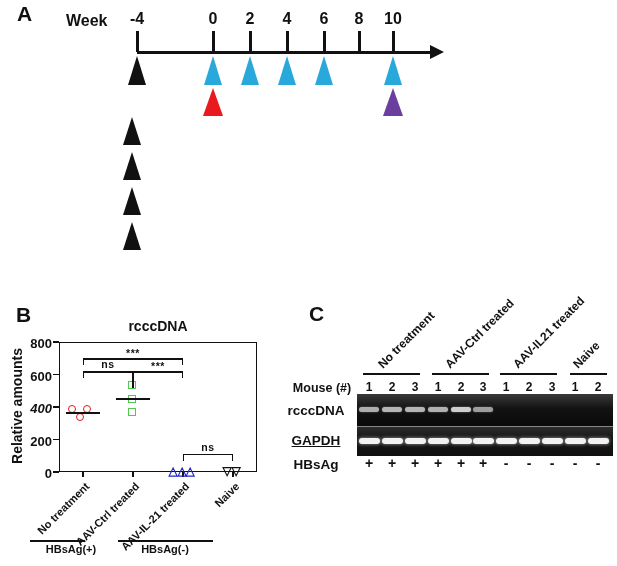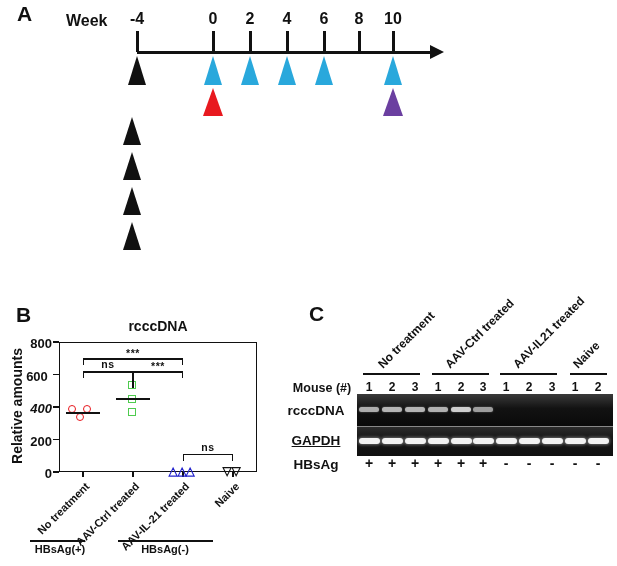--- a/index.html
+++ b/index.html
@@ -103,21 +103,21 @@
   <div class="b-ylab">Relative amounts</div>
   <div class="b-frame"></div>
   <div id="plot-layer">
       <div class="ytick" style="top: 471.2px;"></div>
       <div class="yticklab" style="top: 466px;">0</div>
       <div class="ytick" style="top: 438.7px;"></div>
       <div class="yticklab" style="top: 433.5px;">200</div>
       <div class="ytick" style="top: 406.2px;"></div>
       <div class="yticklab" style="top: 401px; font-style: italic;">400</div>
       <div class="ytick" style="top: 373.7px;"></div>
-      <div class="yticklab" style="top: 368.5px; text-align: center;">600</div>
+      <div class="yticklab" style="top: 368.5px;">600</div>
       <div class="ytick" style="top: 341.2px;"></div>
       <div class="yticklab" style="top: 336px;">800</div>
       <div class="xtick" style="left: 82.2px;"></div>
       <div class="cat-lab" style="left: -27px;">No treatment</div>
       <div class="xtick" style="left: 132.2px;"></div>
       <div class="cat-lab" style="left: 23px;">AAV-Ctrl treated</div>
       <div class="xtick" style="left: 182.2px;"></div>
       <div class="cat-lab" style="left: 73px;">AAV-IL-21 treated</div>
       <div class="xtick" style="left: 232.2px;"></div>
       <div class="cat-lab" style="left: 123px;">Naive</div>
@@ -148,21 +148,21 @@
       <div class="brk-lab" style="left: 133px; top: 360.3px; width: 50px; background: transparent;">***</div>
       <div class="brk" style="left: 183px; top: 454.1px; width: 50px; height: 1.4px;"></div>
       <div class="brk" style="left: 183px; top: 454.1px; width: 1.4px; height: 7px;"></div>
       <div class="brk" style="left: 231.6px; top: 454.1px; width: 1.4px; height: 7px;"></div>
       <div class="brk-lab" style="left: 183px; top: 441.1px; width: 50px; background: transparent;">ns</div>
     </div>
 
   <div class="brk" style="left:132.3px;top:371.3px;width:1.4px;height:17px;"></div>
 
   <div class="grp-line" style="left:30px;top:540px;width:55px;"></div>
-  <div class="grp-lab" style="left:25px;top:543px;">HBsAg(+)</div>
+  <div class="grp-lab" style="left:36px;top:543px;">HBsAg(+)</div>
   <div class="grp-line" style="left:118px;top:540px;width:95px;"></div>
   <div class="grp-lab" style="left:130px;top:543px;">HBsAg(-)</div>
 
   <div class="plabel" style="left:309px;top:302px;">C</div>
 
   <div class="gel-grpline" style="left:363px;width:57px;"></div>
   <div class="gel-grpline" style="left:432px;width:57px;"></div>
   <div class="gel-grpline" style="left:500px;width:57px;"></div>
   <div class="gel-grpline" style="left:570px;width:37px;"></div>
 

